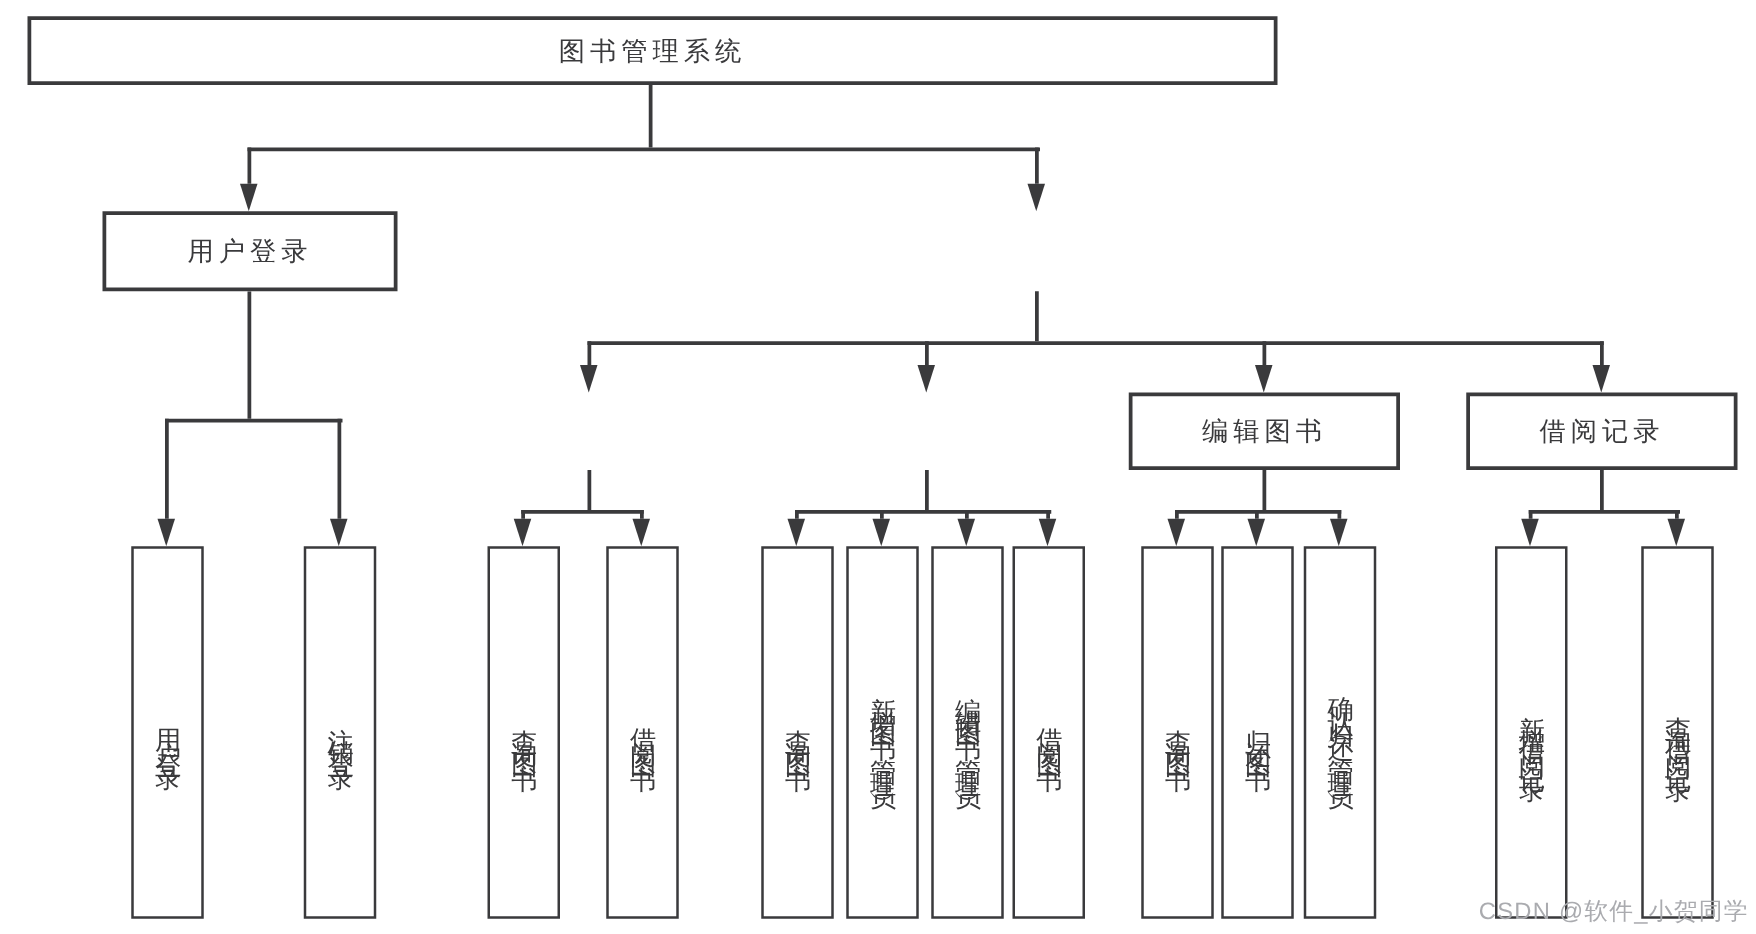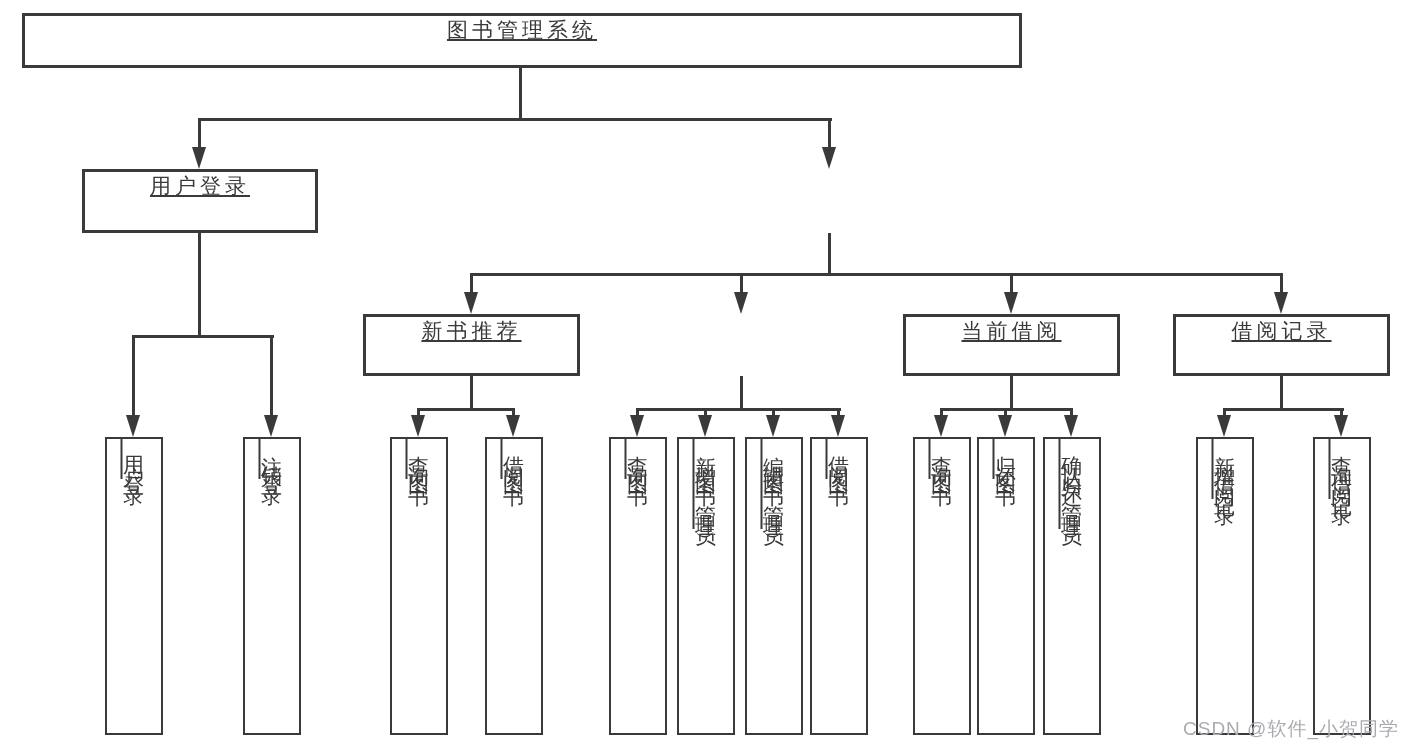--- a/index.html
+++ b/index.html
@@ -16,27 +16,26 @@
     background: var(--background);
     font-family: "Liberation Sans", "DejaVu Sans", sans-serif;
     overflow: hidden;
   }
   .box {
     position: absolute;
     box-sizing: border-box;
     border: 3px solid var(--line);
     background: var(--background);
     display: flex;
-    align-items: flex-start;
+    align-items: center;
     justify-content: center;
     color: var(--text);
     font-size: 21px;
     letter-spacing: 4px;
     white-space: nowrap;
-    text-decoration: underline;
   }
   .leaf { border-width: 2px; }
   .leaf .vtext {
     writing-mode: vertical-rl;
     text-orientation: mixed;
     font-size: 21px;
     letter-spacing: 10px;
     line-height: 1;
     white-space: nowrap;
   }
@@ -109,25 +108,22 @@
   <div class="drop" style="left:1340px;top:408px;height:7px;"></div>
 
   <div class="box" style="left:22px;top:13px;width:1000px;height:55px;">
     <span>图书管理系统</span>
   </div>
 
   <div class="box" style="left:82px;top:169px;width:236px;height:64px;">
     <span>用户登录</span>
   </div>
 
-  <div class="box" style="left:363px;top:314px;width:217px;height:62px;">
-    <span>新书推荐</span>
-  </div>
   <div class="box" style="left:903px;top:314px;width:217px;height:62px;">
-    <span>当前借阅</span>
+    <span>编辑图书</span>
   </div>
   <div class="box" style="left:1173px;top:314px;width:217px;height:62px;">
     <span>借阅记录</span>
   </div>
 
   <div class="box leaf" style="left:105px;top:437px;width:58px;height:298px;">
     <span class="vtext">用户登录</span>
   </div>
   <div class="box leaf" style="left:243px;top:437px;width:58px;height:298px;">
     <span class="vtext">注销登录</span>

